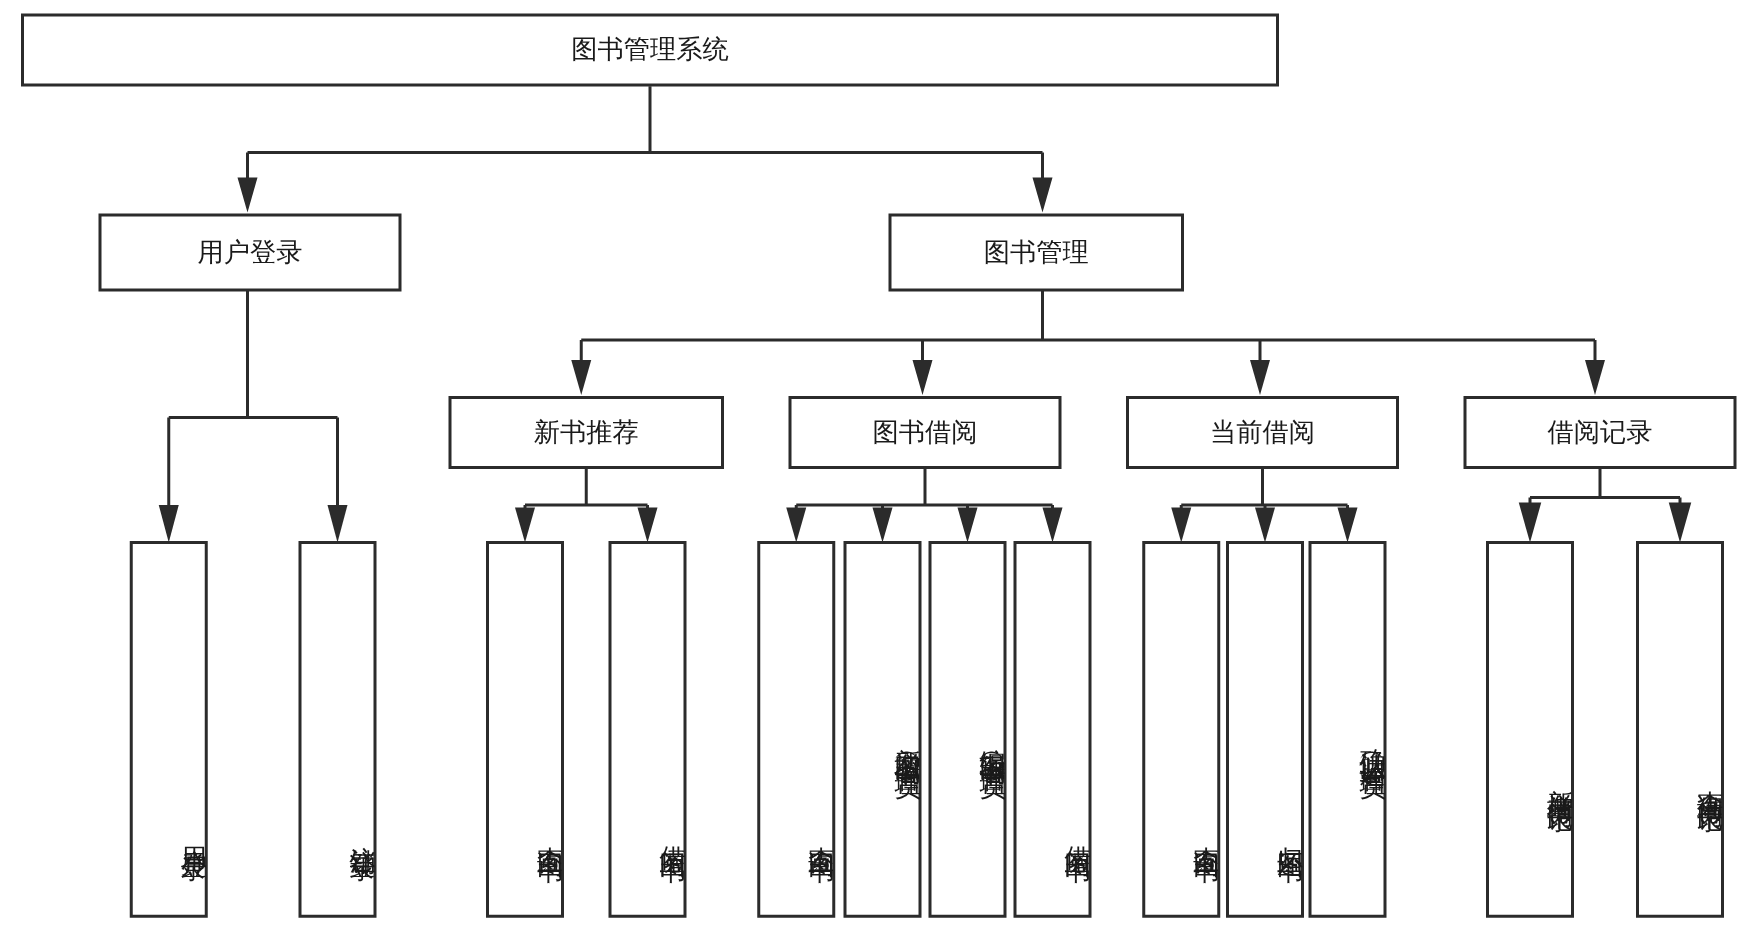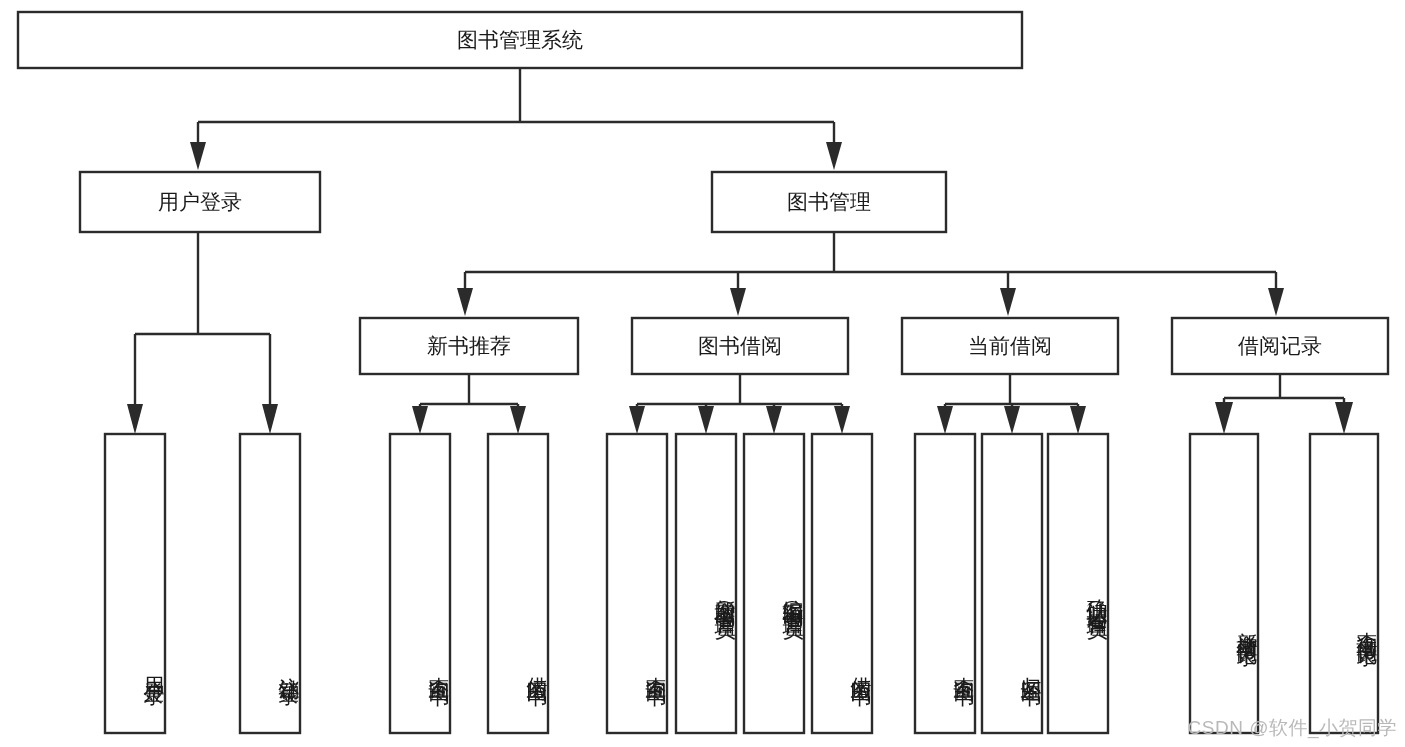--- a/index.html
+++ b/index.html
@@ -220,15 +220,14 @@
   <div class="vtext-wrap" style="left:915px; top:434px; width:60px; height:299px; padding-top:82px;">查询图书</div>
 
   <div class="vtext-wrap" style="left:982px; top:434px; width:60px; height:299px; padding-top:82px;">归还图书</div>
 
   <div class="vtext-wrap" style="left:1048px; top:434px; width:60px; height:299px; padding-top:12px;">确认归还（管理员）</div>
 
   <div class="vtext-wrap" style="left:1190px; top:434px; width:68px; height:299px; padding-top:40px;">新增借阅记录</div>
 
   <div class="vtext-wrap" style="left:1310px; top:434px; width:68px; height:299px; padding-top:40px;">查询借阅记录</div>
 
-  <div class="watermark">CSDN @软件_小贺同学</div>
 
 </div>
 
 </body></html>

